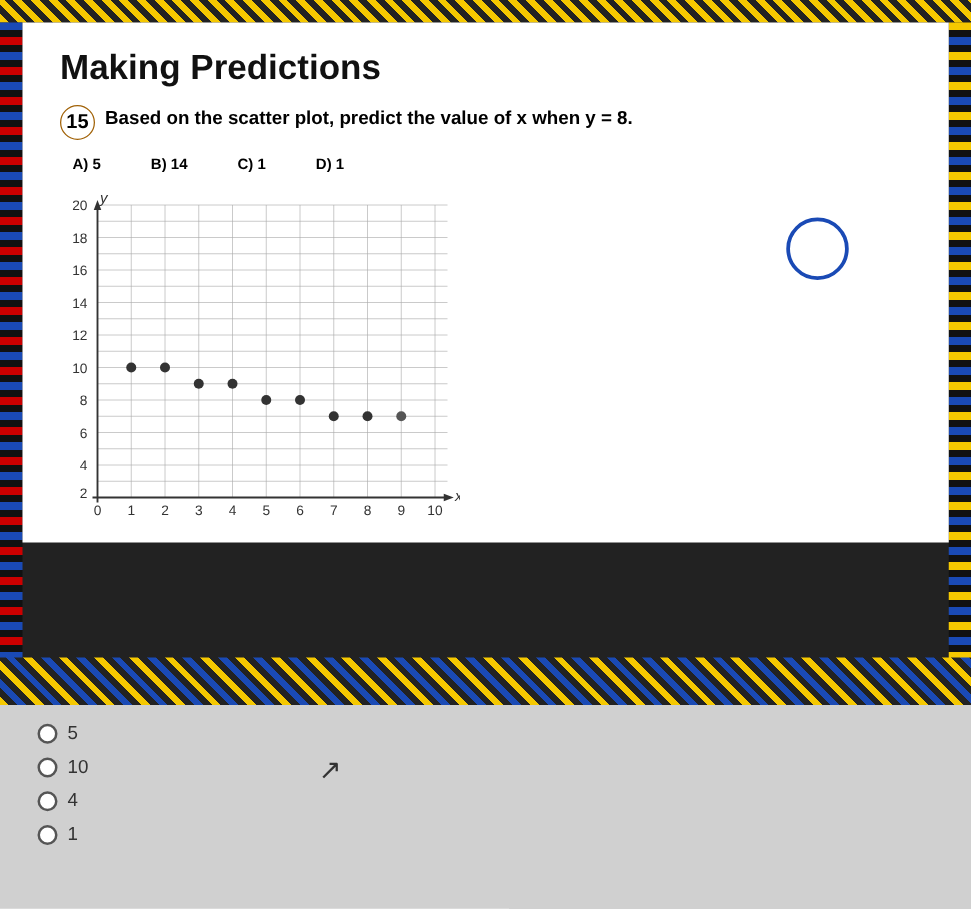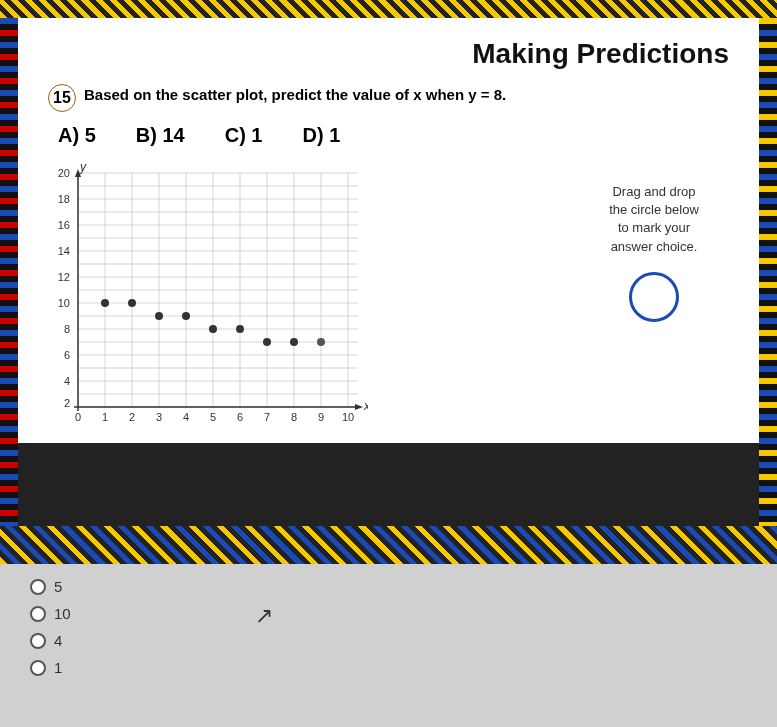--- a/index.html
+++ b/index.html
@@ -25,21 +25,21 @@
       position: absolute;
       top: 18px;
       left: 18px;
       right: 18px;
       background: white;
       padding: 20px 30px 20px 30px;
       z-index: 10;
     }
 
     .card-title {
-      text-align: right;
+      text-align: left;
       font-size: 28px;
       font-weight: bold;
       margin-bottom: 14px;
       color: #111;
     }
 
     .question-row {
       display: flex;
       align-items: flex-start;
       margin-bottom: 12px;
@@ -64,21 +64,21 @@
       font-weight: bold;
       line-height: 1.4;
       text-align: right;
     }
 
     .answer-choices {
       display: flex;
       gap: 40px;
       margin-bottom: 16px;
       margin-left: 10px;
-      font-size: 20px;
+      font-size: 12px;
       font-weight: bold;
     }
 
     .content-row {
       display: flex;
       gap: 20px;
       align-items: flex-start;
       justify-content: flex-end;
     }
 
@@ -279,26 +279,20 @@
         <circle cx="138" cy="153" r="4" fill="#333"></circle>
         <circle cx="165" cy="166" r="4" fill="#333"></circle>
         <circle cx="192" cy="166" r="4" fill="#333"></circle>
         <circle cx="219" cy="179" r="4" fill="#333"></circle>
         <circle cx="246" cy="179" r="4" fill="#333"></circle>
         <circle cx="273" cy="179" r="4" fill="#555"></circle>
       </svg>
     </div>
 
     <div class="drag-instructions">
-      <div class="drag-text">
-        <span>Drag and drop</span><br>
-        <span>the circle below</span><br>
-        <span>to mark your</span><br>
-        <span>answer choice.</span>
-      </div>
       <div class="drag-circle"></div>
     </div>
   </div>
 </div>
 
 <div class="radio-area">
   <label class="radio-option">
     <div class="radio-circle"></div>
     <span>5</span>
   </label>

